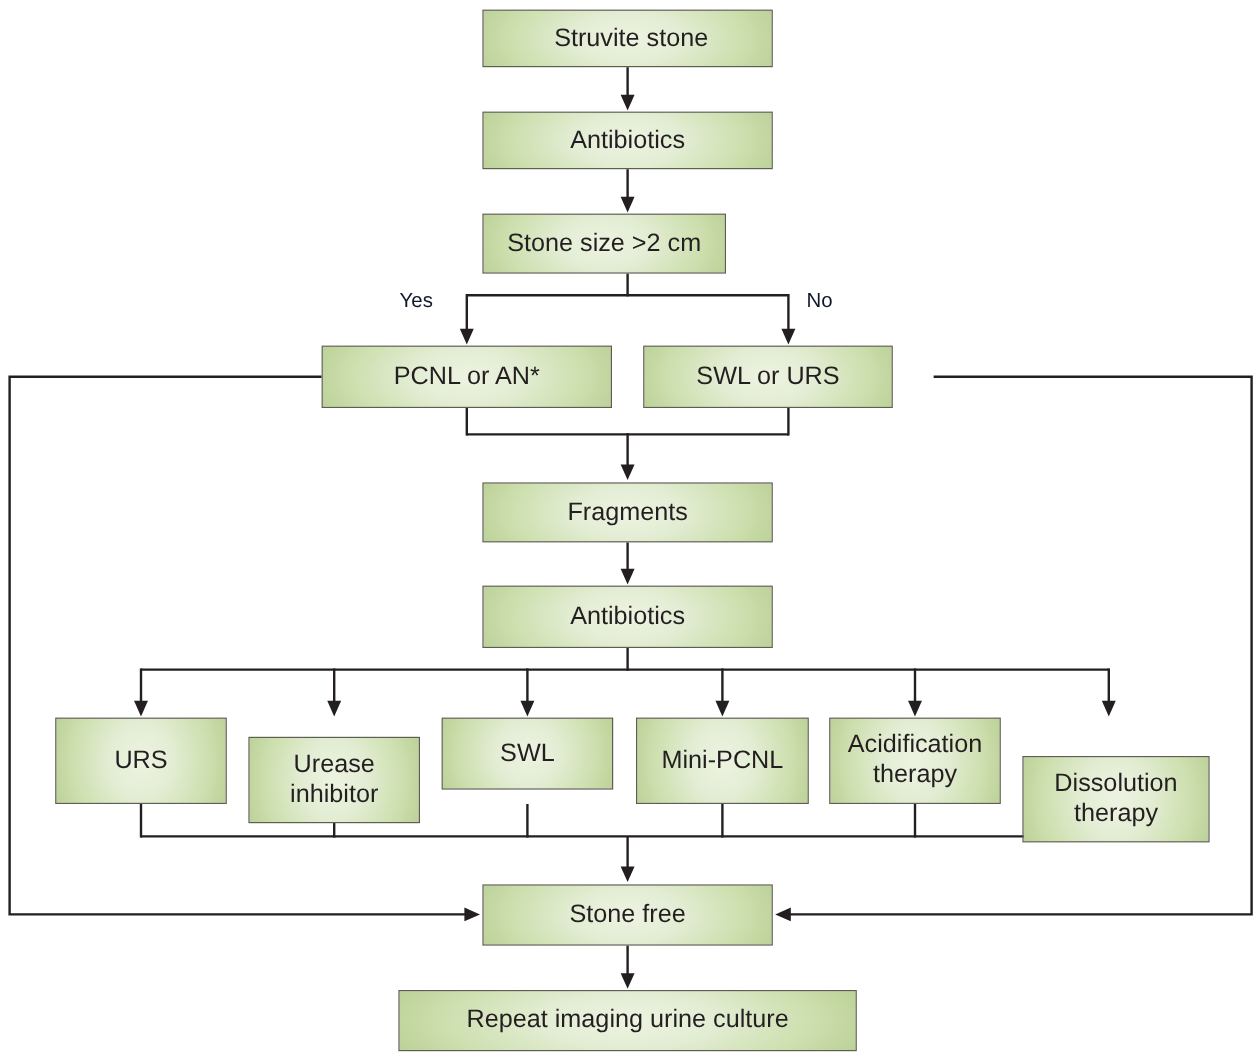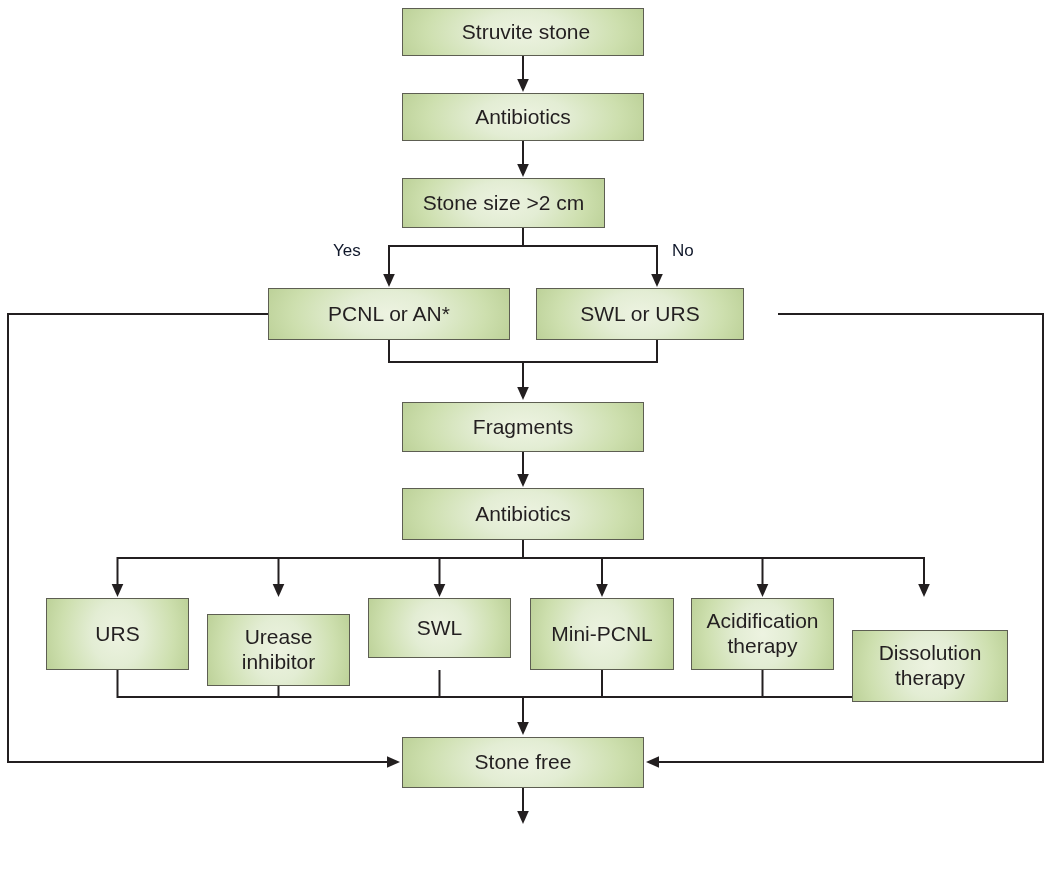--- a/index.html
+++ b/index.html
@@ -175,14 +175,17 @@
   </div>
 
   <div class="node" style="left:852px; top:598px; width:156px; height:72px;margin-top:32px;">
     <span>Dissolution therapy</span>
   </div>
 
   <div class="node" style="left:402px; top:737px; width:242px; height:51px;">
     <span>Stone free</span>
   </div>
 
+  <div class="node" style="left:332px; top:825px; width:382px; height:51px;">
+    <span>Repeat imaging urine culture</span>
+  </div>
 
 </div>
 
 </body></html>

